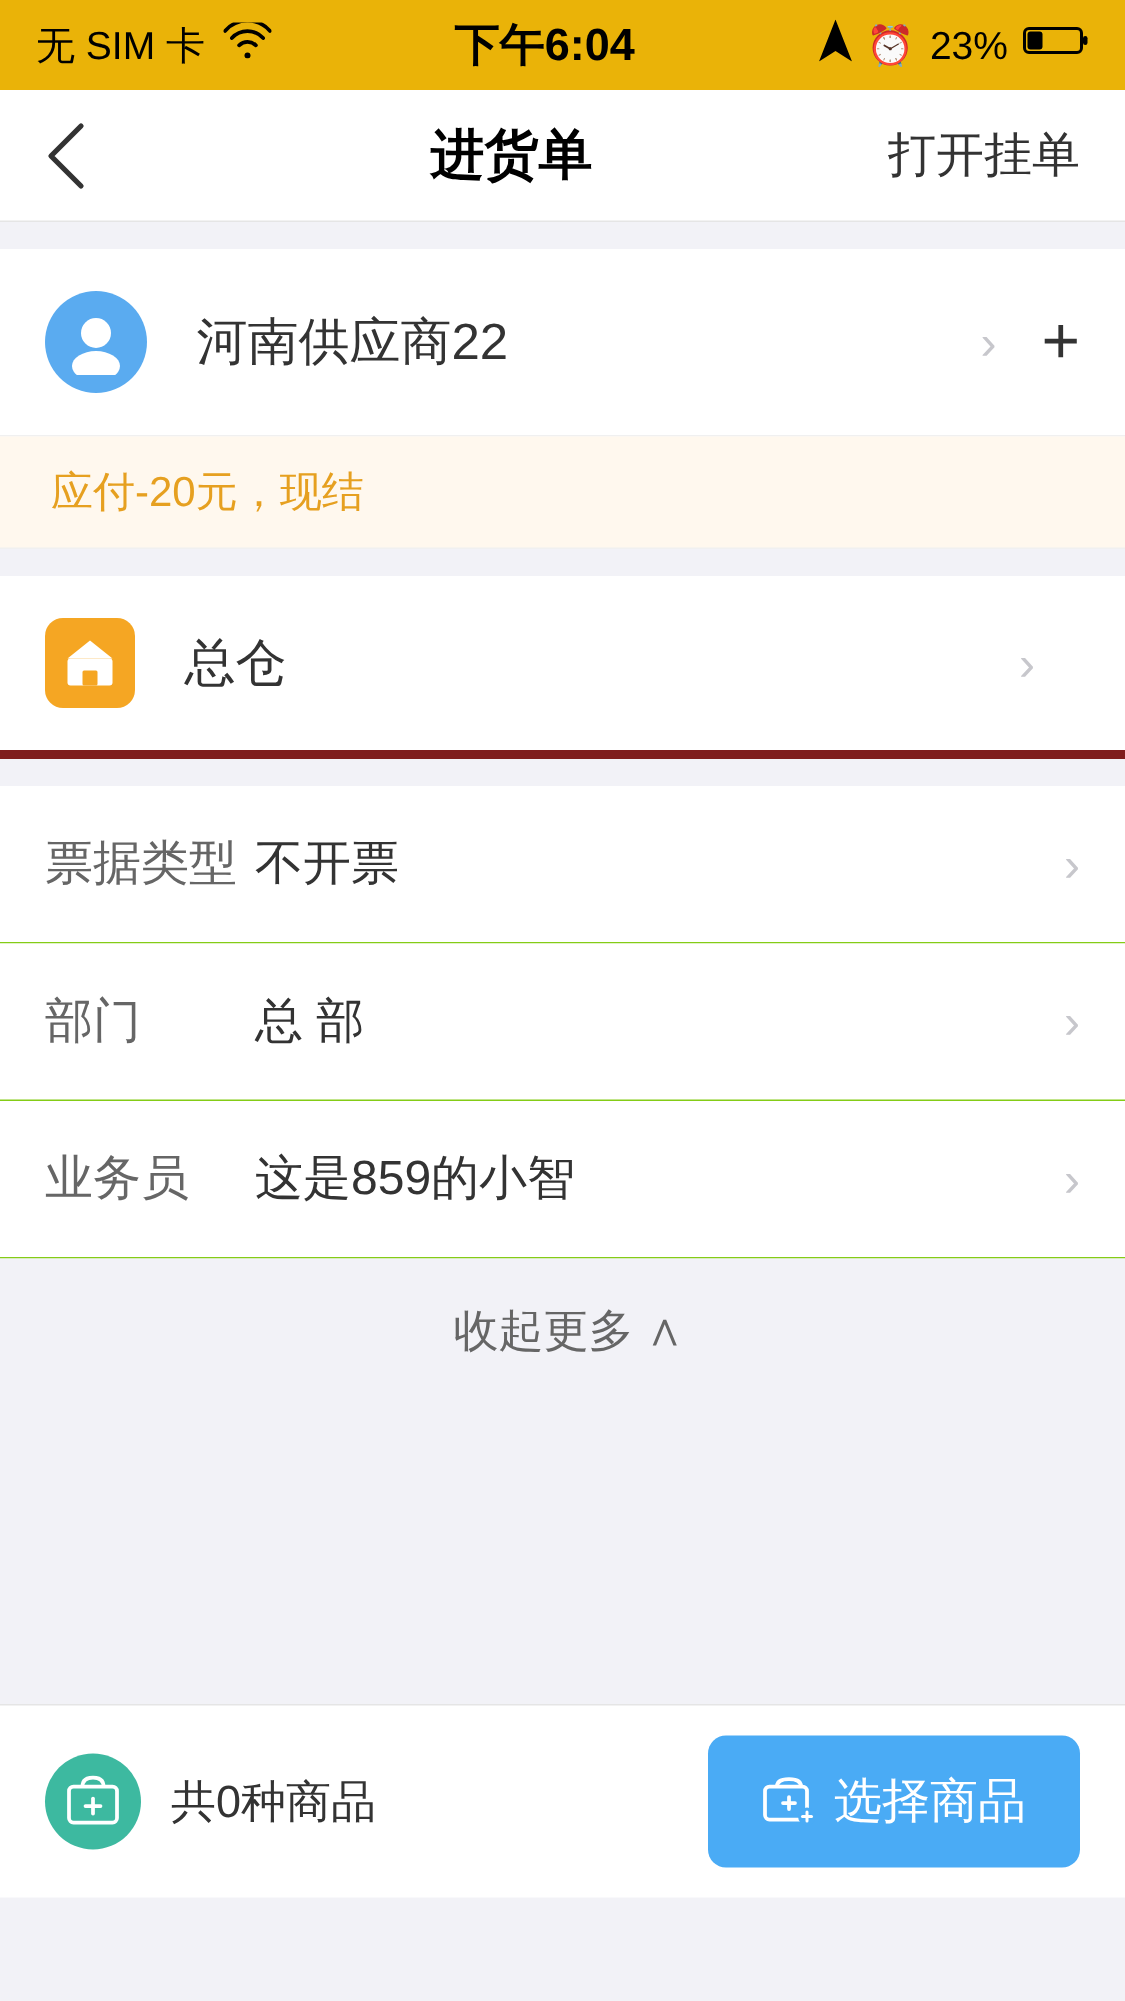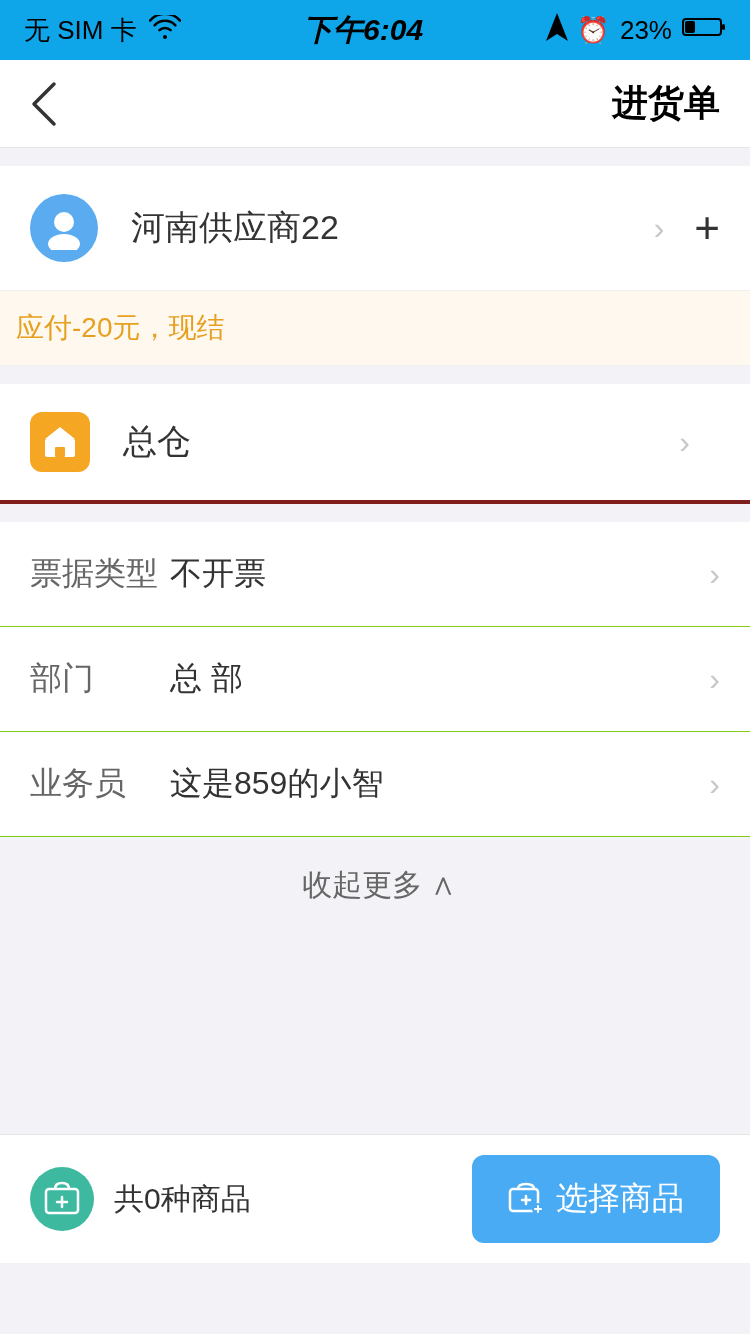--- a/index.html
+++ b/index.html
@@ -11,40 +11,39 @@
       font-family: -apple-system, "PingFang SC", "Helvetica Neue", Arial, sans-serif;
       background: #f2f2f7;
       font-size: 32px;
       color: #333;
     }
 
     
     .status-bar {
       width: 100%;
       height: 60px;
-      background: #0ea5e9;
+      background: #eab308;
       display: flex;
       align-items: center;
       justify-content: space-between;
       padding: 0 24px;
       font-size: 28px;
       font-weight: 500;
     }
     .status-left {
       display: flex;
       align-items: center;
       gap: 12px;
       font-size: 26px;
       color: #000;
     }
     .status-time {
       font-size: 30px;
       font-weight: 600;
       color: #000;
-      font-style: italic;
     }
     .status-right {
       display: flex;
       align-items: center;
       gap: 10px;
       font-size: 26px;
       color: #000;
     }
 
     
@@ -127,21 +126,21 @@
     .add-btn {
       font-size: 44px;
       color: #333;
       cursor: pointer;
       line-height: 1;
     }
 
     
     .notice-banner {
       background: #fff8ee;
-      padding: 18px 16px;
+      padding: 18px 34px;
       font-size: 28px;
       color: #e6a020;
       border-bottom: 1px solid #f0f0f0;
     }
 
     
     .form-row {
       display: flex;
       align-items: center;
       padding: 30px 30px;
@@ -186,21 +185,21 @@
       font-size: 32px;
       margin-left: 10px;
     }
 
     
     .warehouse-row {
       display: flex;
       align-items: center;
       padding: 28px 30px;
       background: #fff;
-      border-bottom: 4px solid #7f1d1d;
+      border-bottom: 6px solid #7f1d1d;
     }
 
     
     .collapse-row {
       background: #f2f2f7;
       display: flex;
       align-items: center;
       justify-content: center;
       padding: 28px 0;
       font-size: 30px;
@@ -293,20 +292,21 @@
   </div>
 </div>
 
 <div class="nav-bar">
   <div class="nav-back">
     <svg width="28" height="48" viewBox="0 0 28 48" fill="none" xmlns="http://www.w3.org/2000/svg">
       <path d="M24 4L4 24L24 44" stroke="#333" stroke-width="3.5" stroke-linecap="round" stroke-linejoin="round"></path>
     </svg>
   </div>
   <div class="nav-title">进货单</div>
+  <div class="nav-action">打开挂单</div>
 </div>
 
 <div class="separator"></div>
 
 <div class="card">
   <div class="supplier-row">
     <div class="supplier-avatar">
       <svg viewBox="0 0 44 44" xmlns="http://www.w3.org/2000/svg">
         <circle cx="22" cy="16" r="10" fill="#fff"></circle>
         <ellipse cx="22" cy="38" rx="16" ry="10" fill="#fff"></ellipse>

